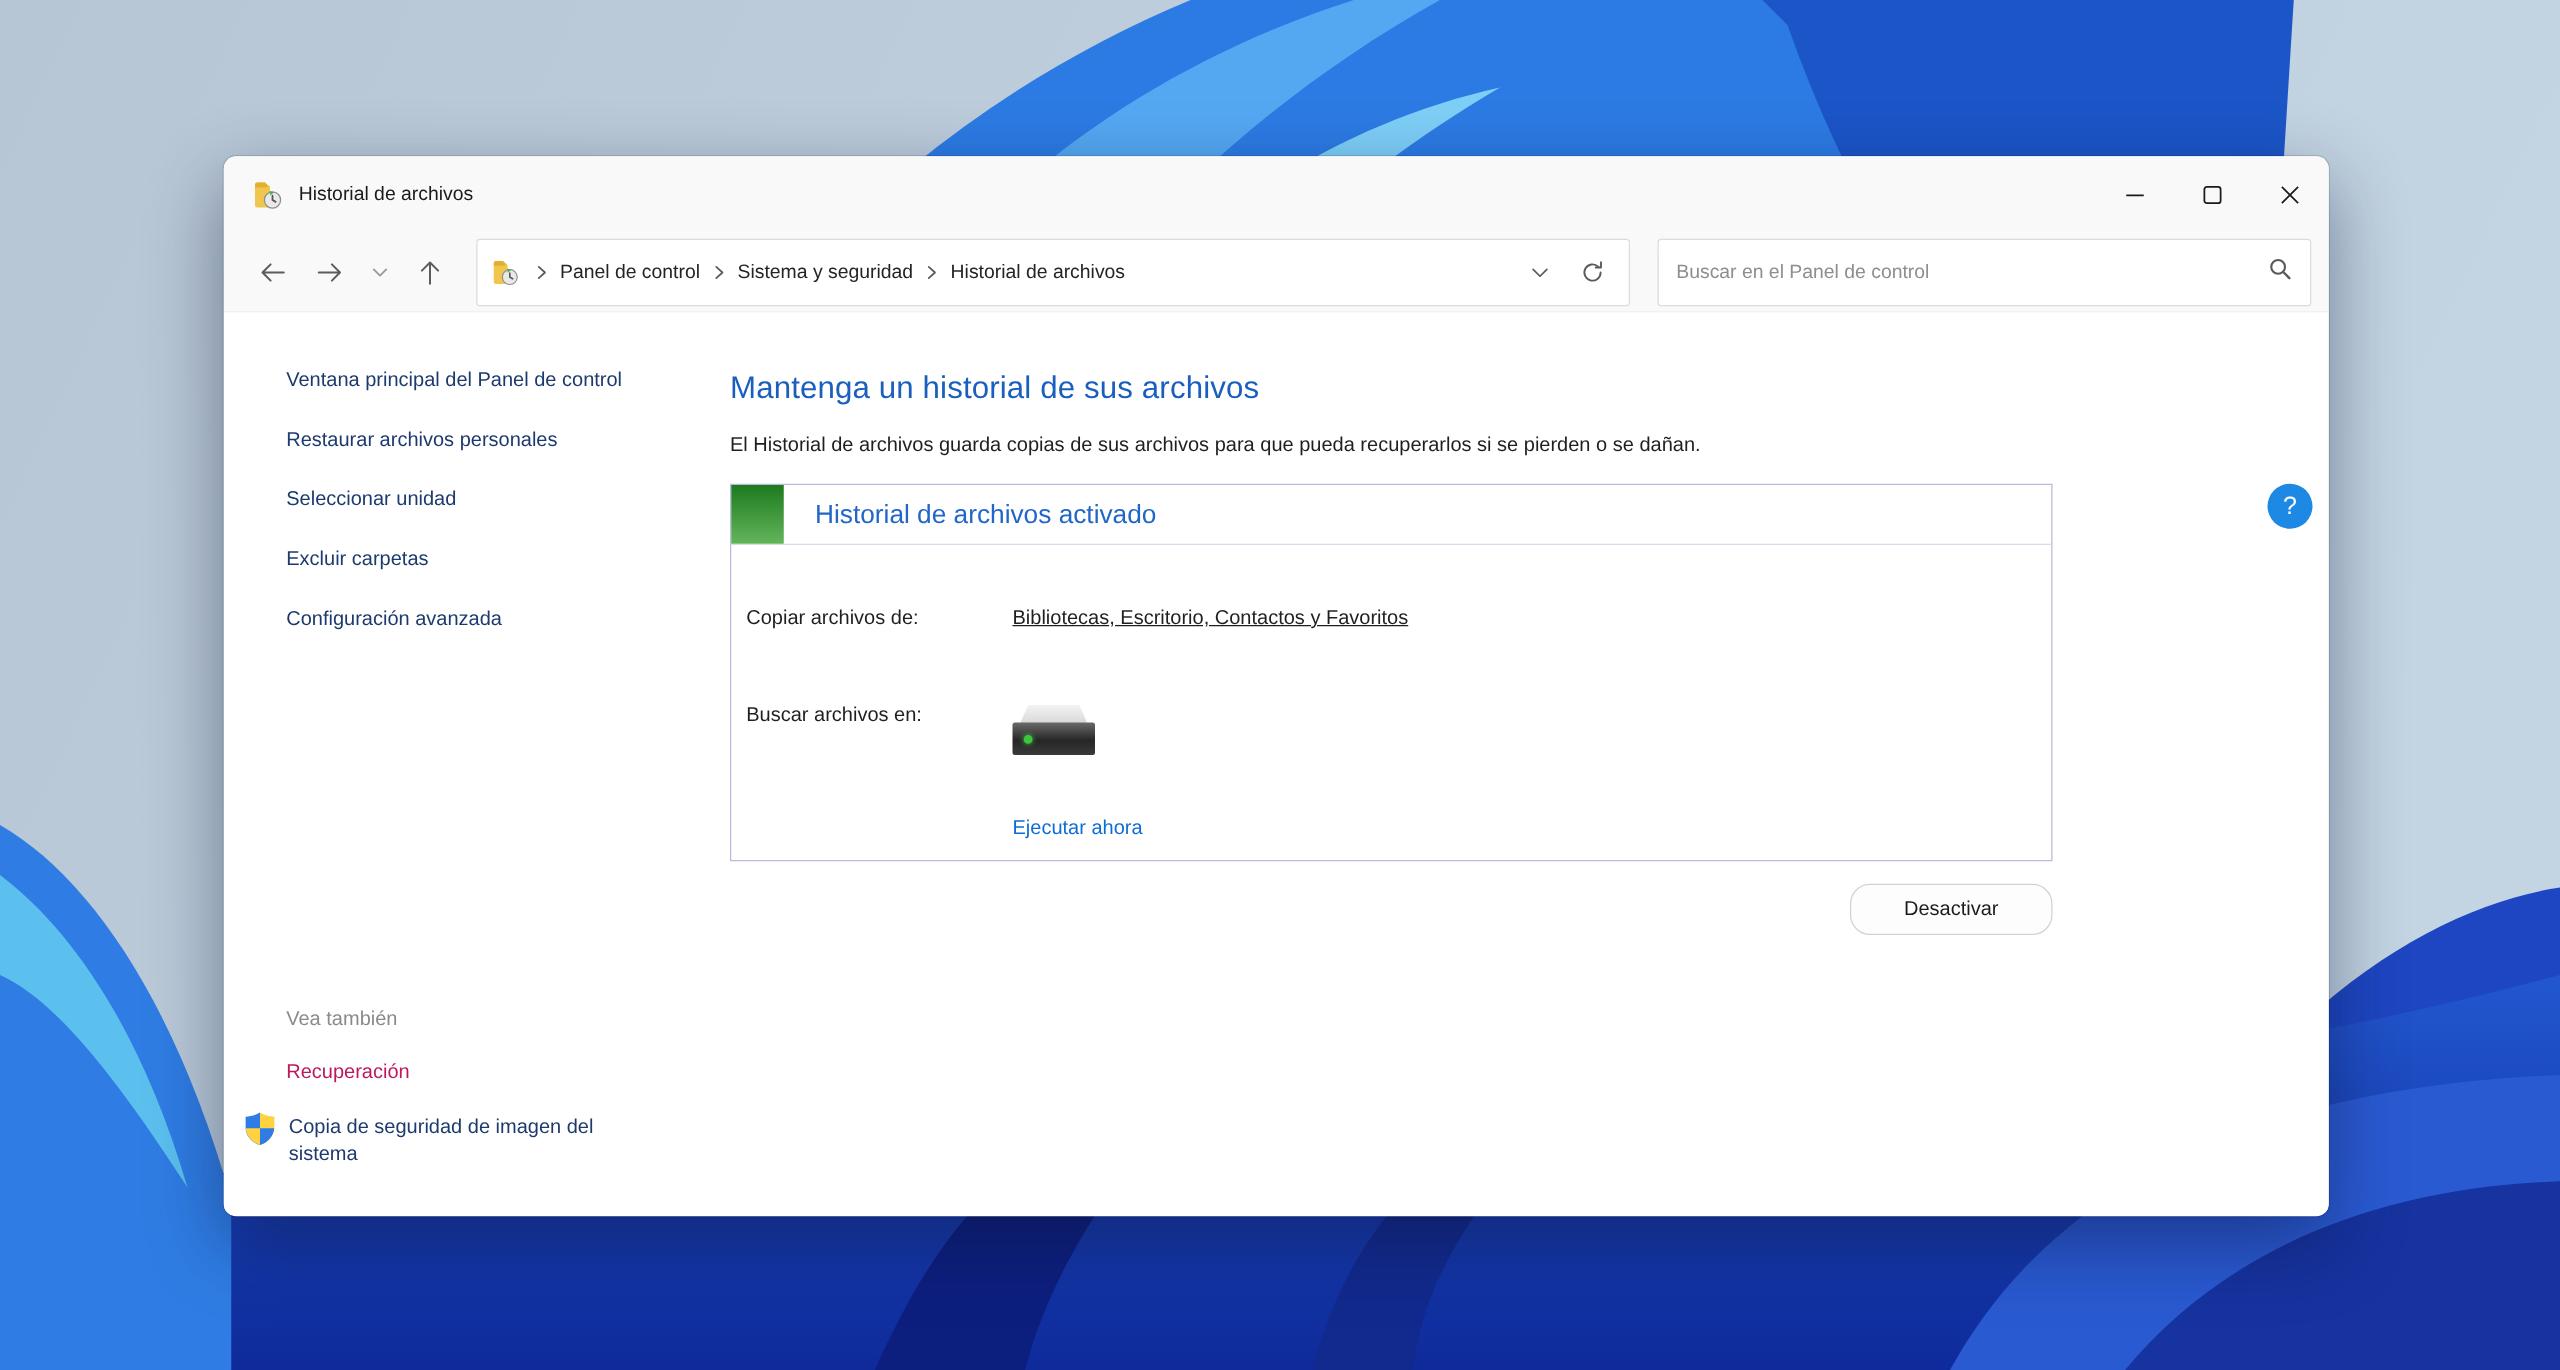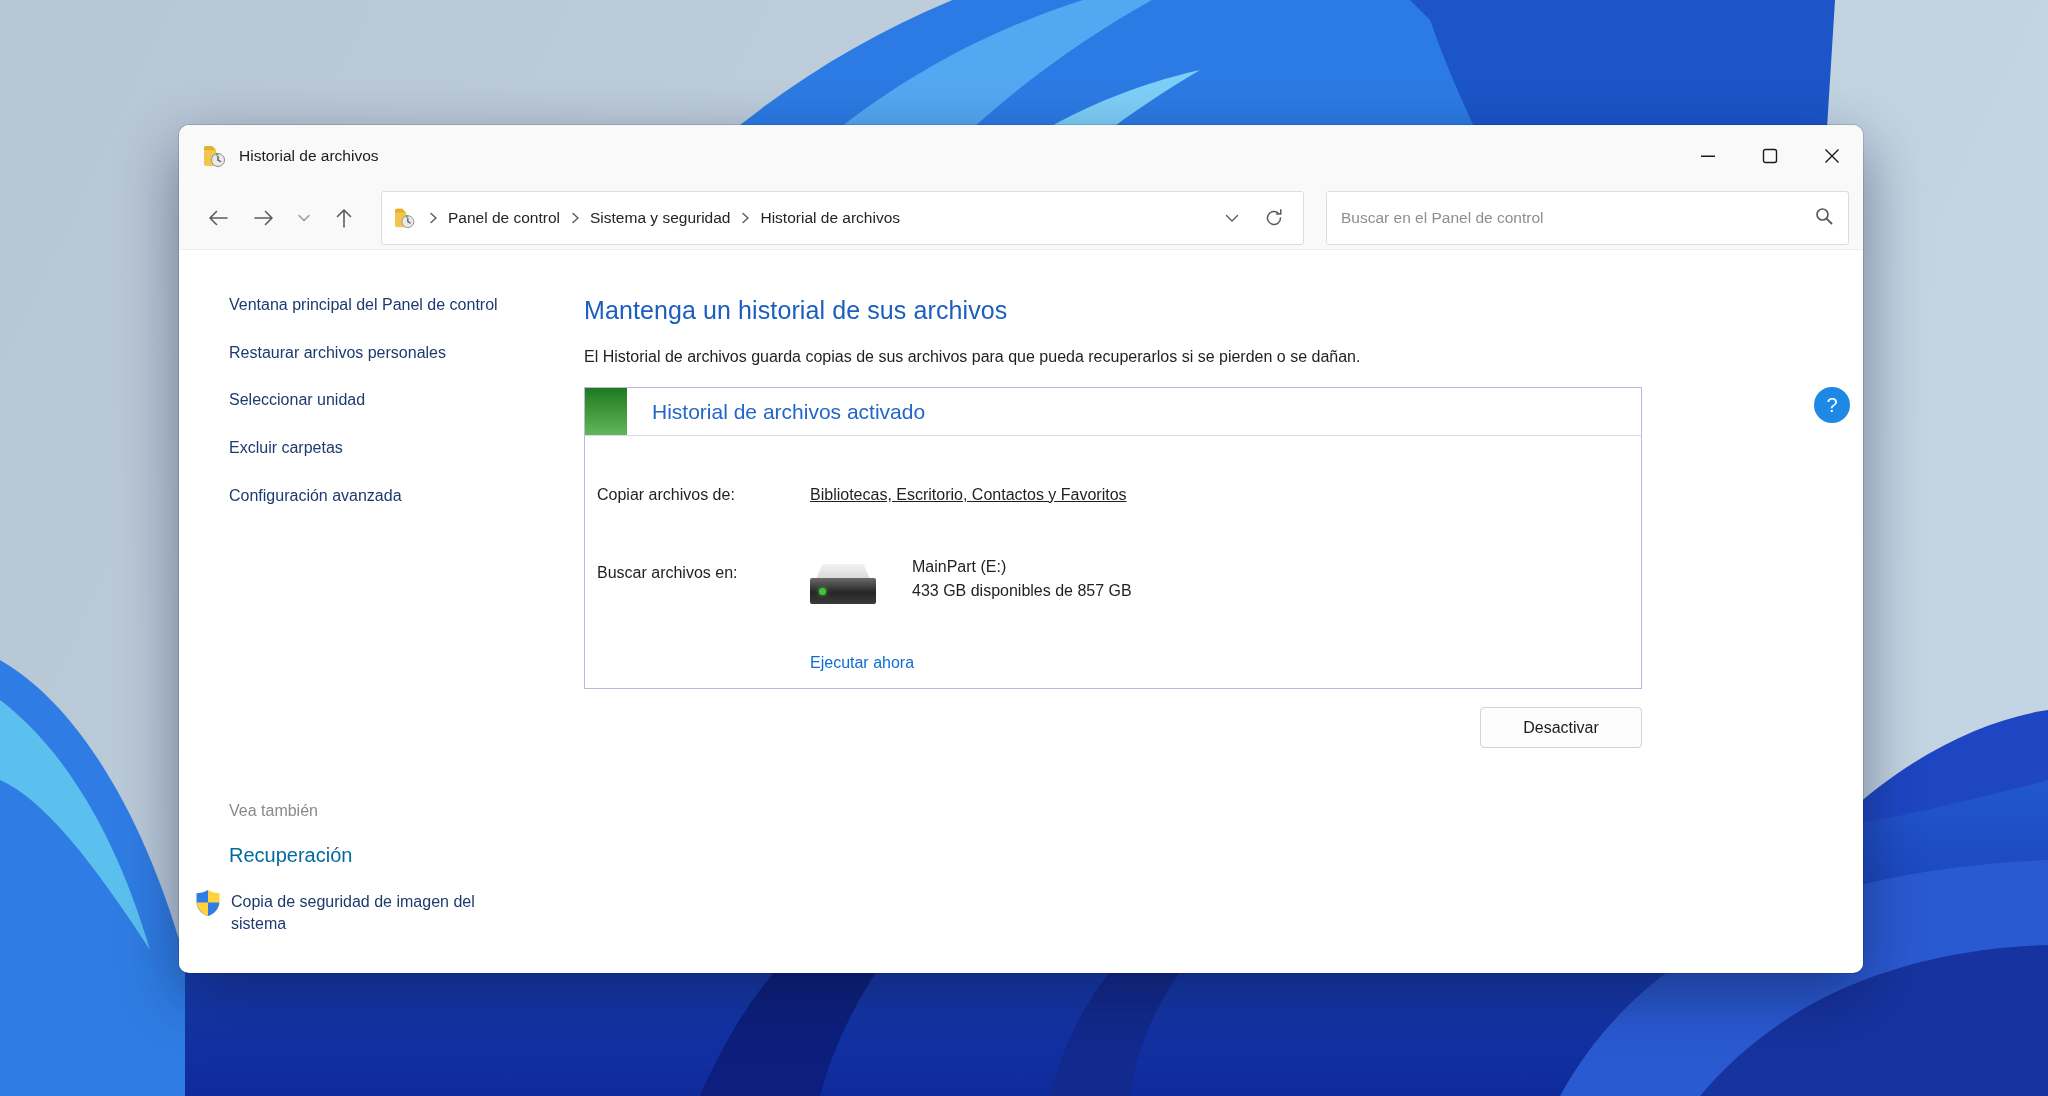--- a/index.html
+++ b/index.html
@@ -50,21 +50,21 @@
   .searchbox input::placeholder { color:#8e8e8e; }
   .search-glyph { color:#5a5a5a; flex:0 0 auto; }
 
   
   .content { position:relative; display:flex; height:calc(100% - 126px); background:#fff; }
   .sidebar { width:405px; flex:0 0 auto; position:relative; padding:44px 0 0 50px; }
   .side-link { font-size:16px; color:#1d3a6e; margin-bottom:25px; width:300px;
     line-height:1.42; cursor:pointer; }
   .see-also { position:absolute; left:0; bottom:36px; width:360px; }
   .see-also-header { font-size:16px; color:#8a8a8a; margin:0 0 24px 50px; }
-  .see-also-link { font-size:20px; color:#0369a1; margin:0 0 24px 50px; cursor:pointer; }
+  .see-also-link { font-size:16px; color:#be185d; margin:0 0 24px 50px; cursor:pointer; }
   .see-also-row { display:flex; align-items:flex-start; gap:10px; margin-left:16px; }
   .see-also-row .side-wrap { font-size:16px; color:#1d3a6e; width:245px;
     line-height:1.42; cursor:pointer; }
   .shield { width:26px; height:28px; flex:0 0 auto; margin-top:-2px; }
 
   .main { flex:1; padding:46px 38px 12px 0; position:relative; }
   .page-heading { font-size:25px; font-weight:400; color:#1a5fbe; letter-spacing:.1px; }
   .page-desc { font-size:16px; color:#1f1f1f; margin-top:23px; }
 
   .status-panel { margin-top:21px; width:1058px; border:1px solid #b9bade;
@@ -88,21 +88,21 @@
     background:linear-gradient(#6a6a6a,#262626 55%,#3a3a3a); border-radius:2px; }
   .drive-led { position:absolute; left:9px; top:10px; width:7px; height:7px;
     border-radius:50%; background:#3ec43e; box-shadow:0 0 4px #3ec43e; }
   .drive-text .drive-name { font-size:16px; color:#1f1f1f; }
   .drive-text .drive-space { font-size:16px; color:#1f1f1f; margin-top:6px; }
   .run-now { display:inline-block; margin:44px 0 16px 213px; font-size:16px;
     color:#0f6cd6; cursor:pointer; }
 
   .button-row { width:1058px; display:flex; justify-content:flex-end; margin-top:18px; }
   .btn { min-width:162px; height:41px; background:#fdfdfd; border:1px solid #d2d2d2;
-    border-radius:4px; font-size:16px; color:#1b1b1b; font-family:inherit; }
+    border-radius:16px; font-size:16px; color:#1b1b1b; font-family:inherit; }
 
   .help-fab { position:absolute; top:137px; right:13px; width:36px; height:36px;
     border-radius:50%; background:#1e88e5; color:#ffffff; display:flex;
     align-items:center; justify-content:center; font-size:20px; cursor:pointer; }
 </style>
 </head>
 <body>
 
 <div class="desktop">
   <svg viewBox="0 0 2048 1096" preserveAspectRatio="none">
@@ -290,24 +290,20 @@
           </div>
           <div class="panel-row row-copy-to">
             <div class="panel-label">Buscar archivos en:</div>
             <div class="drive-block">
               <div class="drive-icon">
                 <div class="drive-lid"></div>
                 <div class="drive-body">
                     <div class="drive-led"></div>
                   </div>
               </div>
-              <div class="drive-text">
-                <div class="drive-name">MainPart (E:)</div>
-                <div class="drive-space">433 GB disponibles de 857 GB</div>
-              </div>
             </div>
           </div>
           <span class="run-now">Ejecutar ahora</span>
         </div>
       </div>
 
       <div class="button-row">
         <button class="btn">Desactivar</button>
       </div>
     </div>

